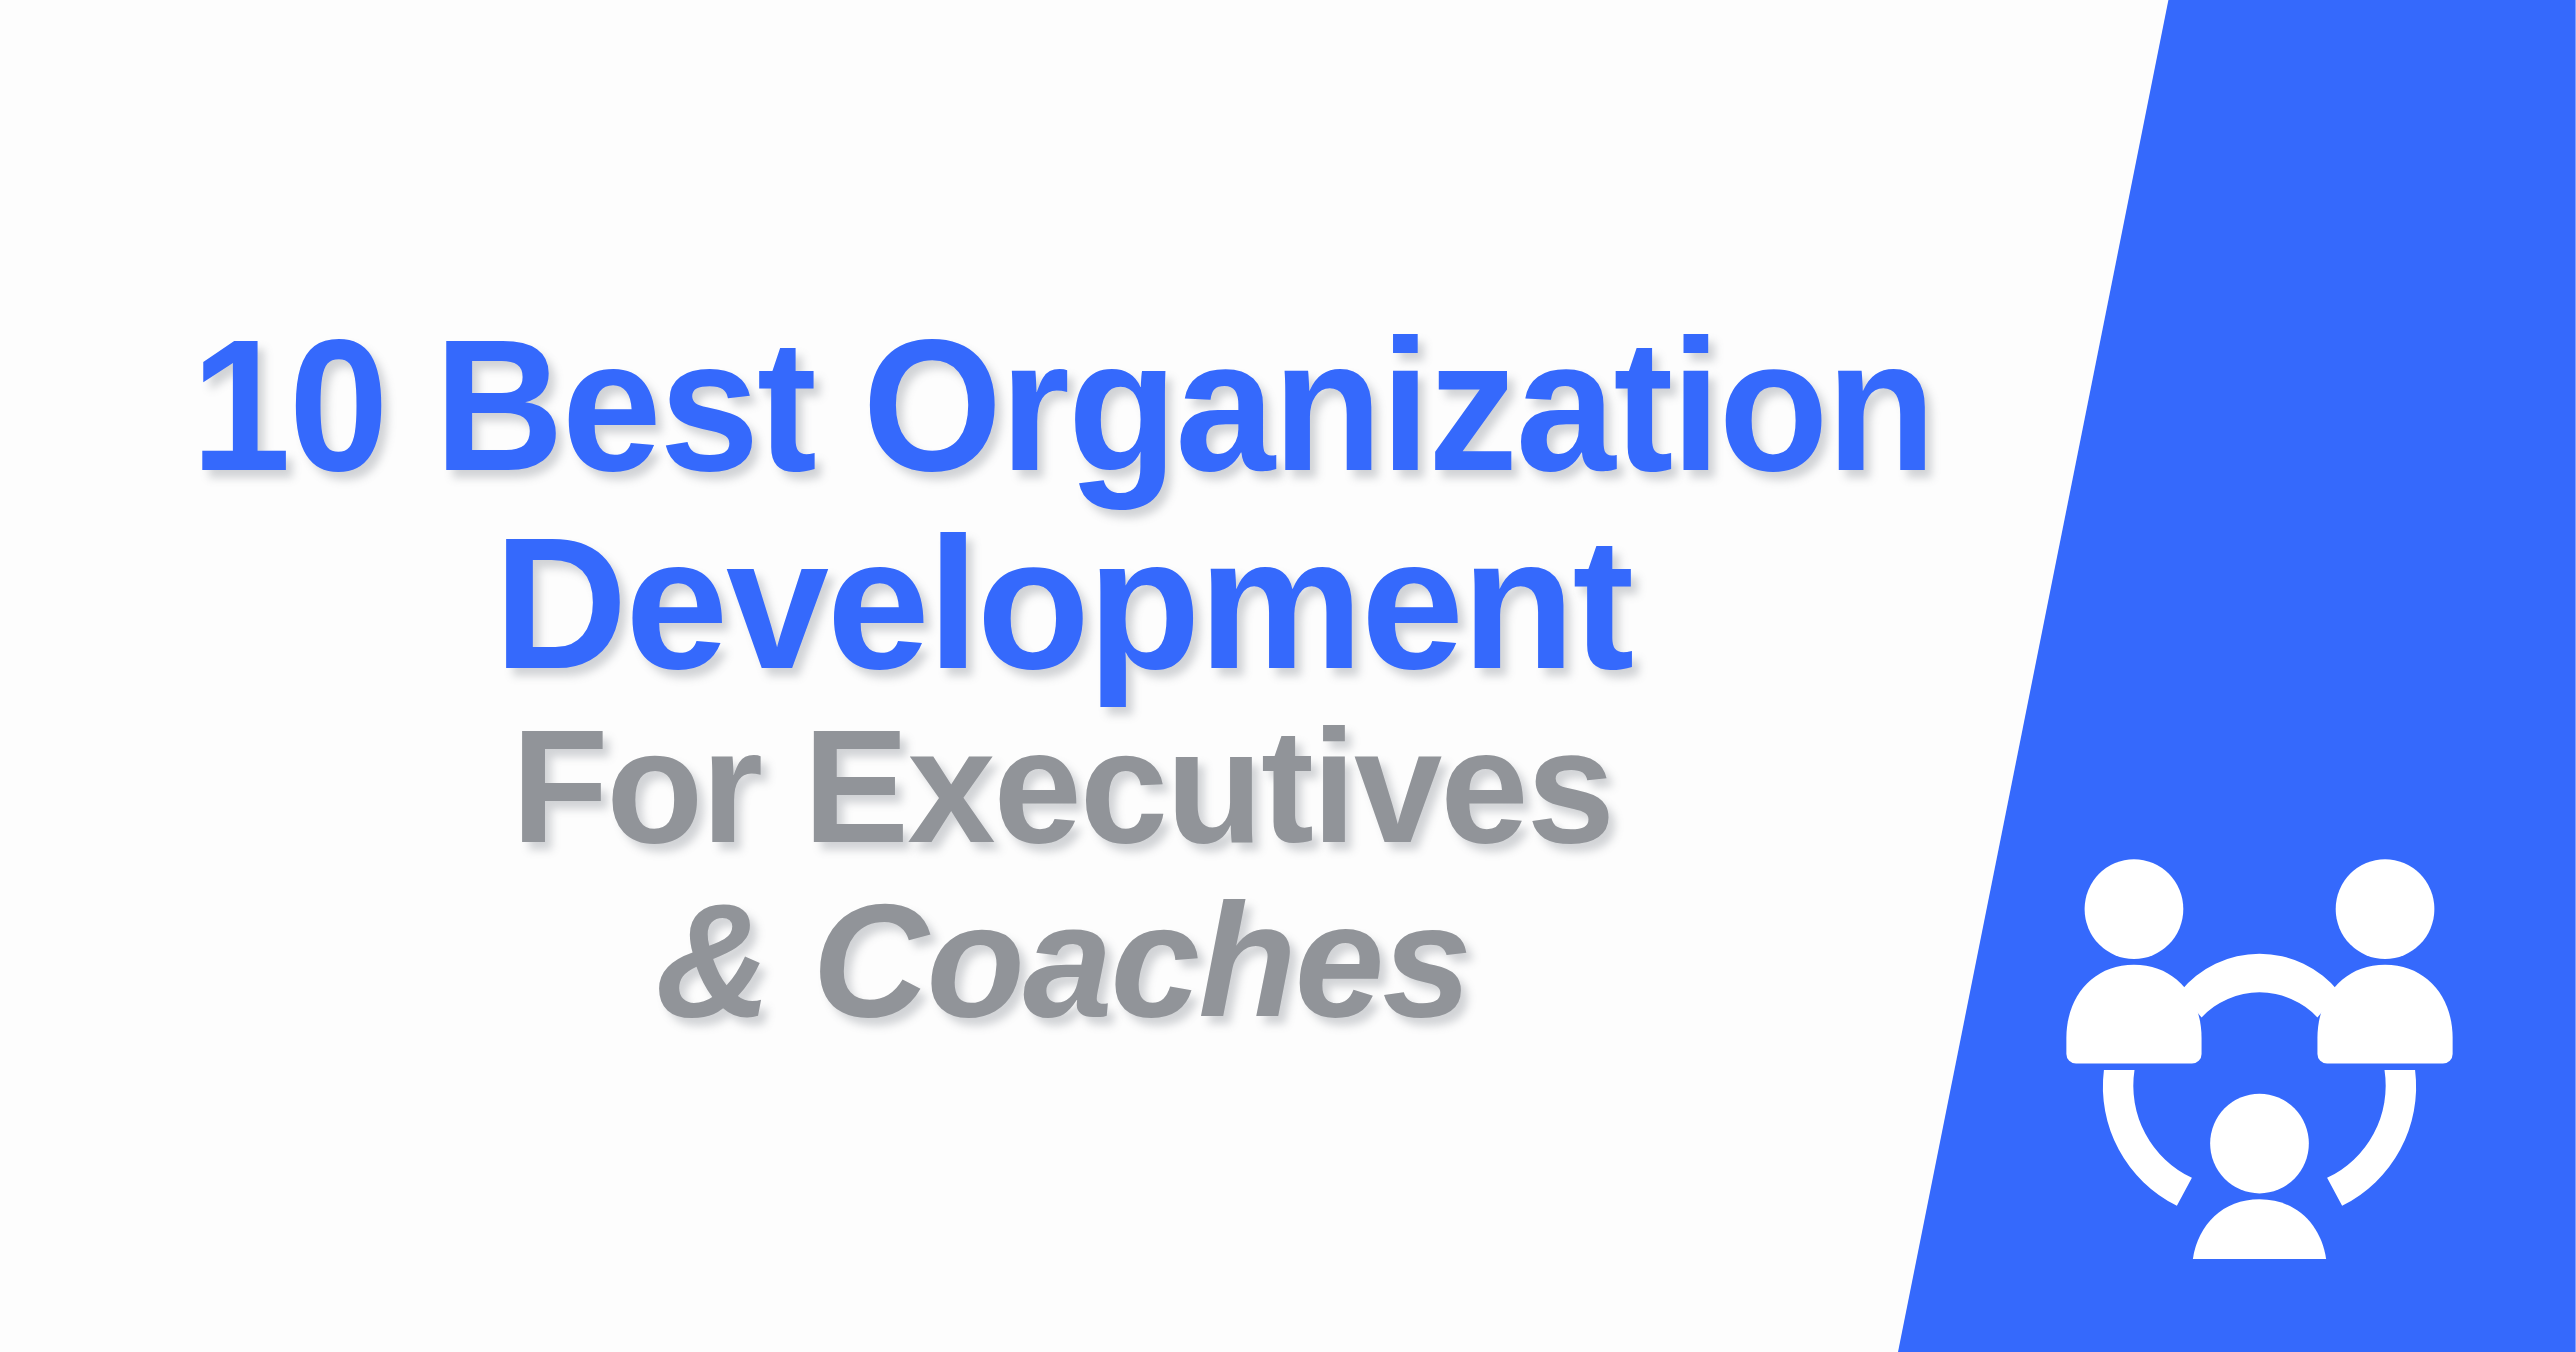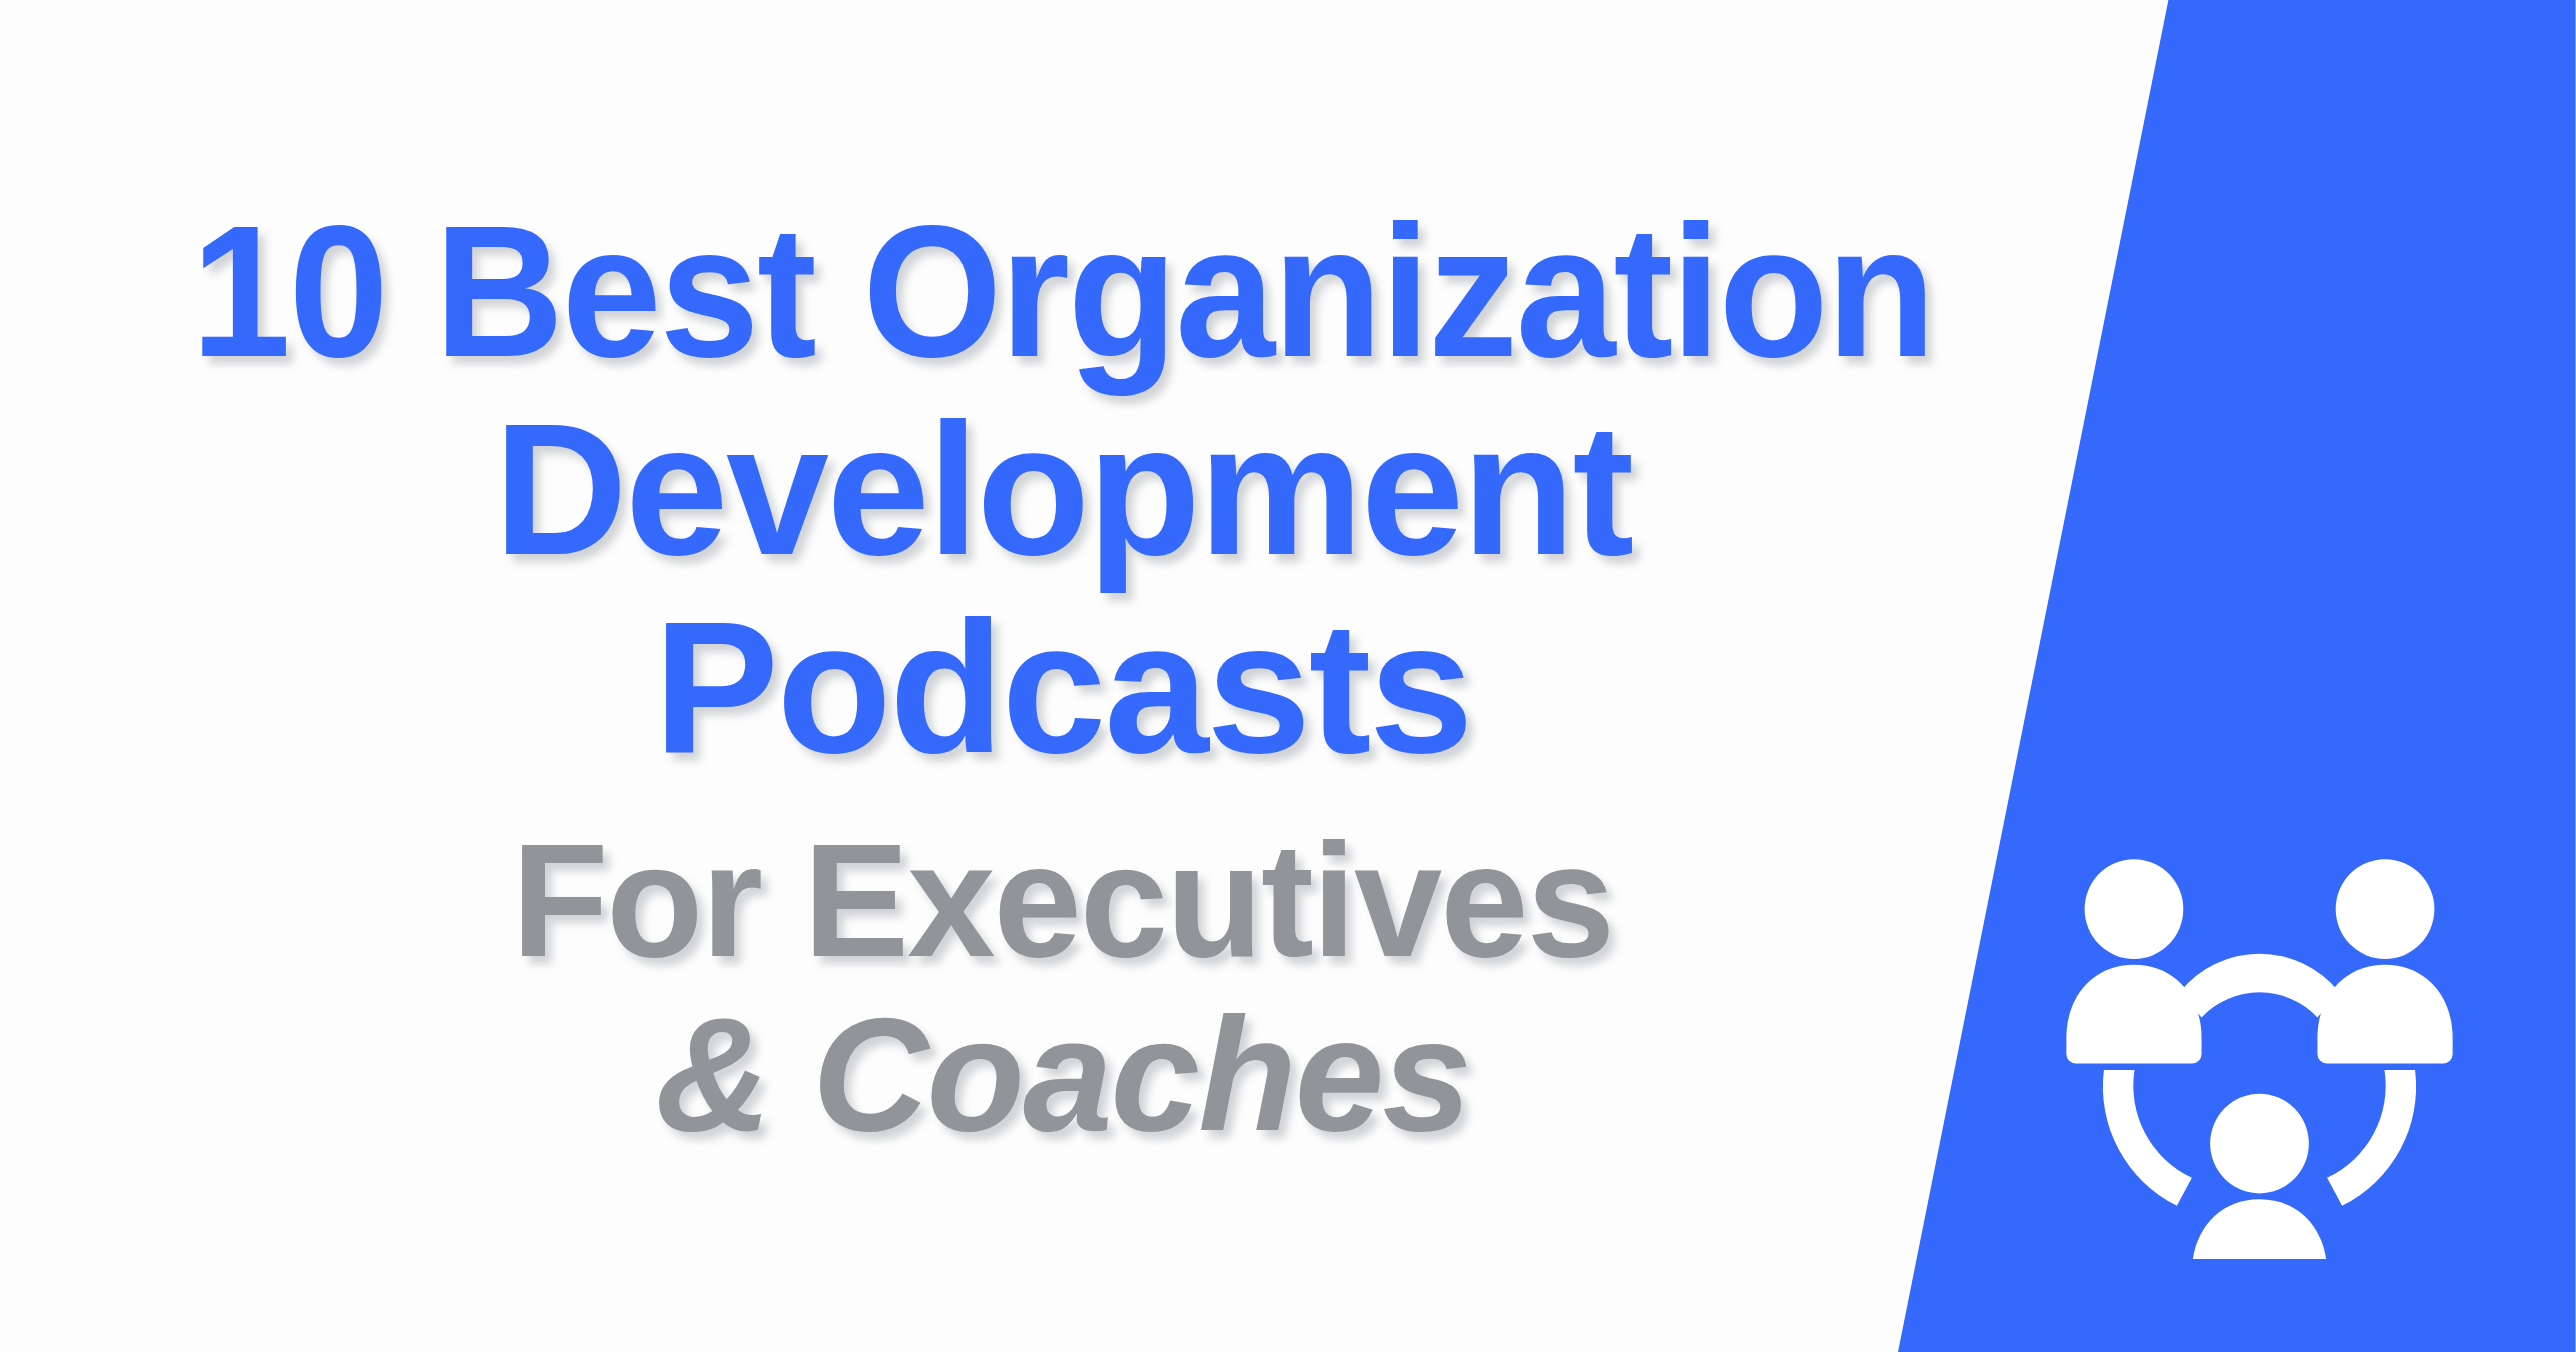--- a/index.html
+++ b/index.html
@@ -86,21 +86,20 @@
 
   <div id="blue-panel">
     <svg width="2576" height="1352" viewBox="0 0 4800 2520" xmlns="http://www.w3.org/2000/svg">
       <polygon points="4041,0 4800,0 4800,2520 3537,2520" fill="#3569fc"></polygon>
     </svg>
   </div>
 
   <div id="headline-block">
     <span class="line title-line" id="line-1">10 Best Organization</span>
     <span class="line title-line" id="line-2">Development</span>
-    <span class="line title-line" id="line-3">Podcasts</span>
     <span class="line sub-line" id="line-4">For Executives</span>
     <span class="line sub-line" id="line-5">&amp; Coaches</span>
   </div>
 
   <div id="group-icon-wrap">
     <svg viewBox="0 0 740 760" xmlns="http://www.w3.org/2000/svg">
       <g fill="#ffffff">
 
         <path d="
           M 222 262

